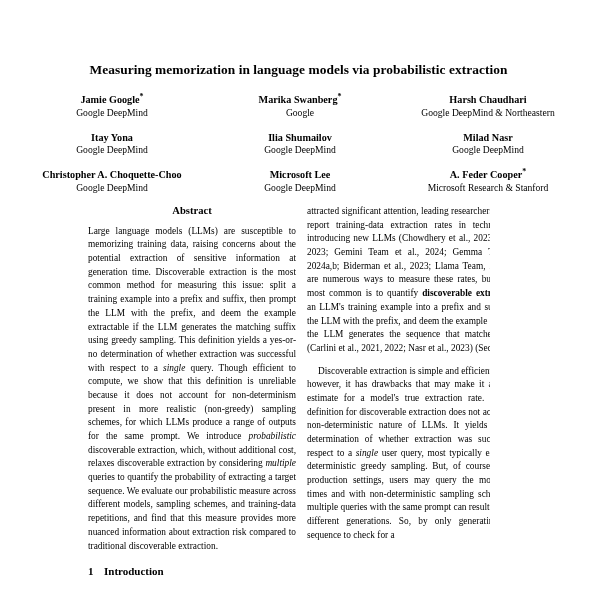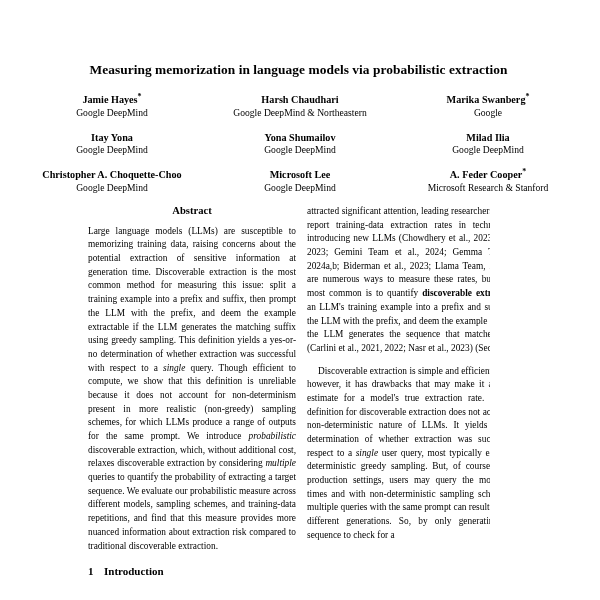--- a/index.html
+++ b/index.html
@@ -134,44 +134,44 @@
 <body>
 
 <div class="page">
 
   <h1 class="title">Measuring memorization in language models via probabilistic extraction</h1>
 
   <div class="authors">
 
     <div class="author-row">
       <div class="author-cell">
-        <span class="author-name"><span>Jamie Hayes</span><span class="star">*</span></span>
-        <span class="author-affil">Google DeepMind</span>
+        <span class="author-name"><span>Jamie Google</span><span class="star">*</span></span>
+        <span class="author-affil">Google DeepMind</span>
+      </div>
+      <div class="author-cell">
+        <span class="author-name"><span>Marika Swanberg</span><span class="star">*</span></span>
+        <span class="author-affil">Google</span>
       </div>
       <div class="author-cell">
         <span class="author-name"><span>Harsh Chaudhari</span><span class="star"></span></span>
         <span class="author-affil">Google DeepMind &amp; Northeastern</span>
       </div>
-      <div class="author-cell">
-        <span class="author-name"><span>Marika Swanberg</span><span class="star">*</span></span>
-        <span class="author-affil">Google</span>
-      </div>
     </div>
 
     <div class="author-row">
       <div class="author-cell">
         <span class="author-name"><span>Itay Yona</span><span class="star"></span></span>
         <span class="author-affil">Google DeepMind</span>
       </div>
       <div class="author-cell">
-        <span class="author-name"><span>Yona Shumailov</span><span class="star"></span></span>
-        <span class="author-affil">Google DeepMind</span>
-      </div>
-      <div class="author-cell">
-        <span class="author-name"><span>Milad Ilia</span><span class="star"></span></span>
+        <span class="author-name"><span>Ilia Shumailov</span><span class="star"></span></span>
+        <span class="author-affil">Google DeepMind</span>
+      </div>
+      <div class="author-cell">
+        <span class="author-name"><span>Milad Nasr</span><span class="star"></span></span>
         <span class="author-affil">Google DeepMind</span>
       </div>
     </div>
 
     <div class="author-row">
       <div class="author-cell">
         <span class="author-name"><span>Christopher A. Choquette-Choo</span><span class="star"></span></span>
         <span class="author-affil">Google DeepMind</span>
       </div>
       <div class="author-cell">

